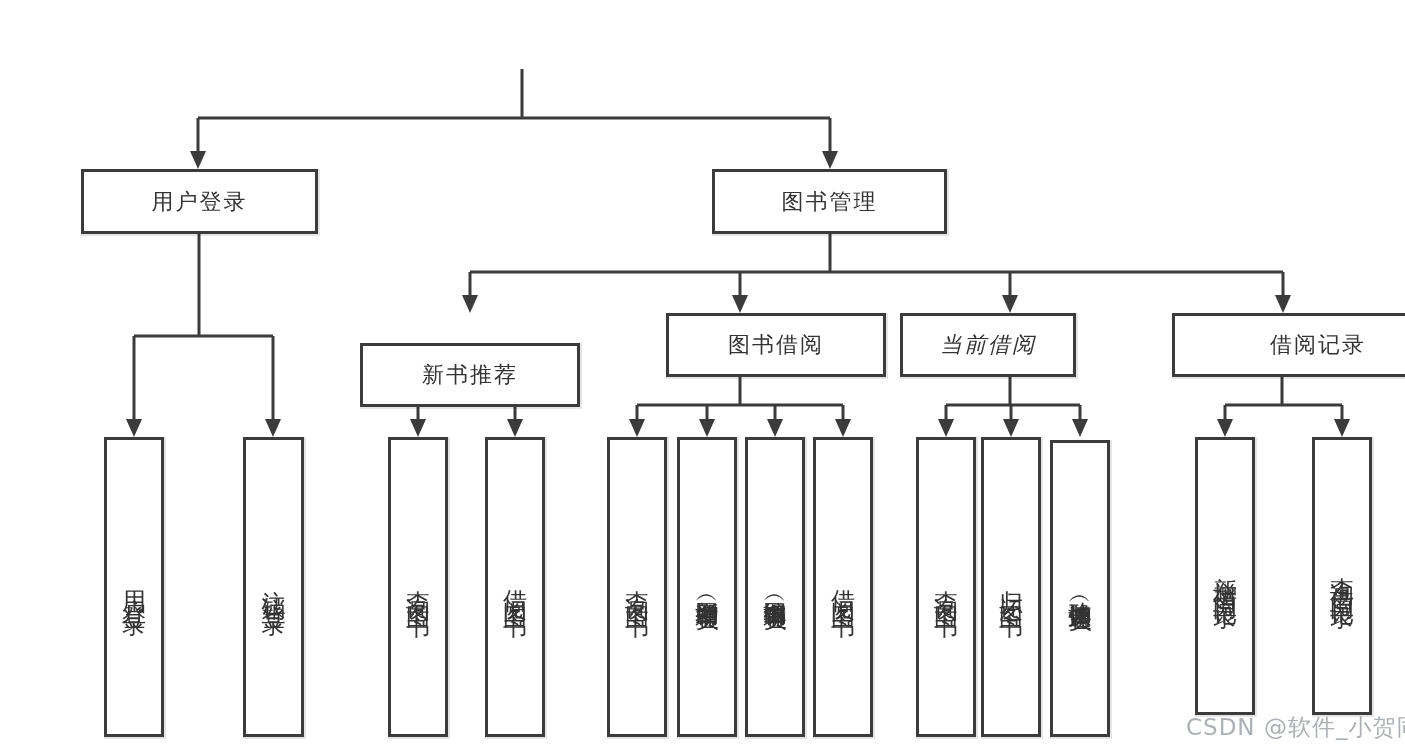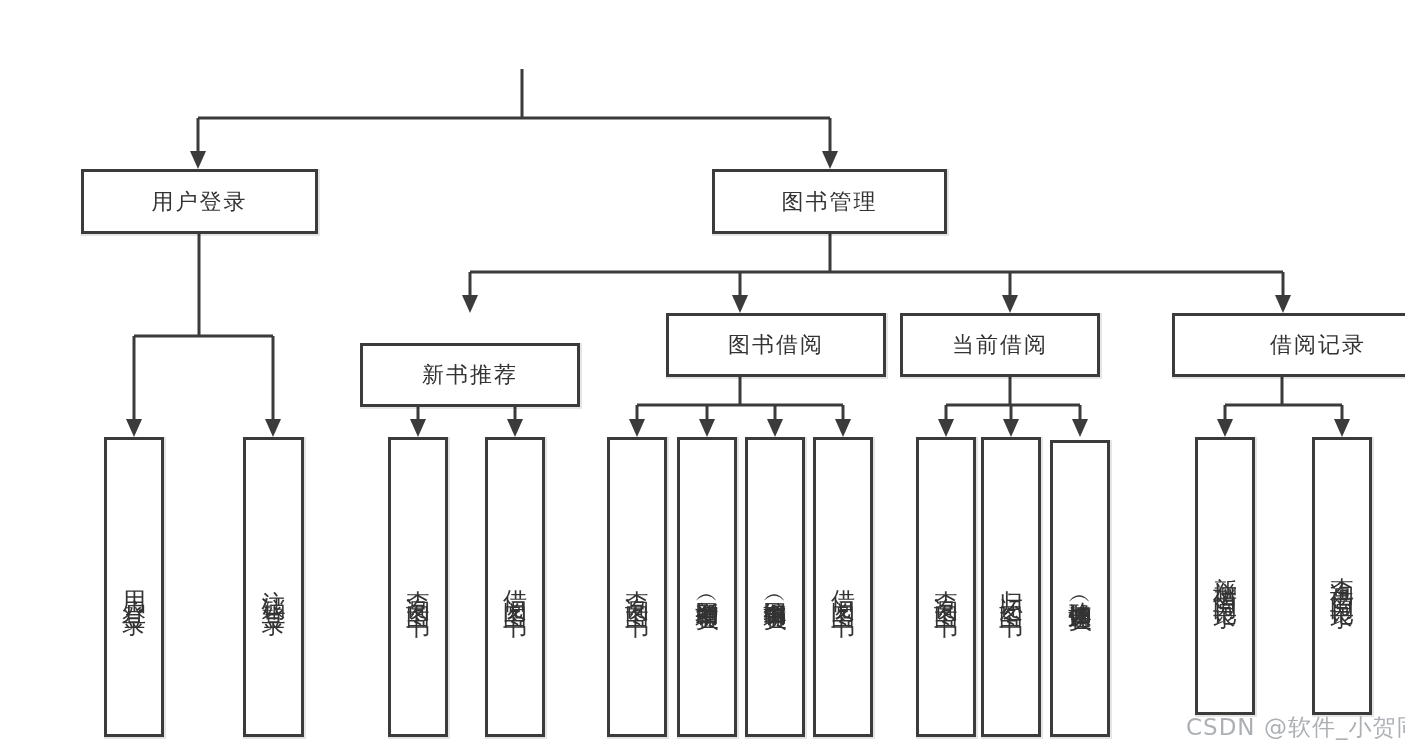--- a/index.html
+++ b/index.html
@@ -114,21 +114,21 @@
   <div class="node" style="left:712px; top:169px; width:235px; height:65px;justify-content:center;">
     <span class="hlabel">图书管理</span>
   </div>
 
   <div class="node" style="left:360px; top:313px; width:220px; height:64px;margin-top:30px;">
     <span class="hlabel">新书推荐</span>
   </div>
   <div class="node" style="left:630px; top:313px; width:220px; height:64px;margin-left:36px;">
     <span class="hlabel">图书借阅</span>
   </div>
-  <div class="node" style="left:900px; top:313px; width:200px; height:64px;">
+  <div class="node" style="left:900px; top:313px; width:176px; height:64px;font-style:italic;">
     <span class="hlabel">当前借阅</span>
   </div>
   <div class="node" style="left:1172px; top:313px; width:248px; height:64px;padding-left:44px;">
     <span class="hlabel">借阅记录</span>
   </div>
 
   <div class="node" style="left:104px; top:437px; width:60px; height:300px;">
     <span class="vtext">用户登录</span>
   </div>
   <div class="node" style="left:243px; top:437px; width:61px; height:300px;">

